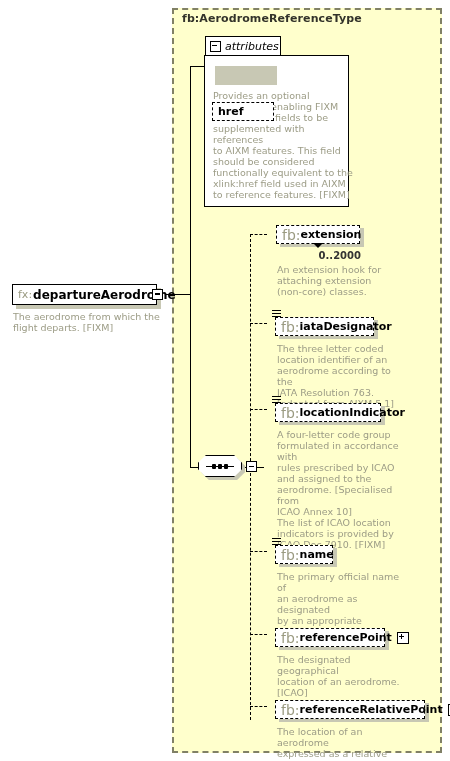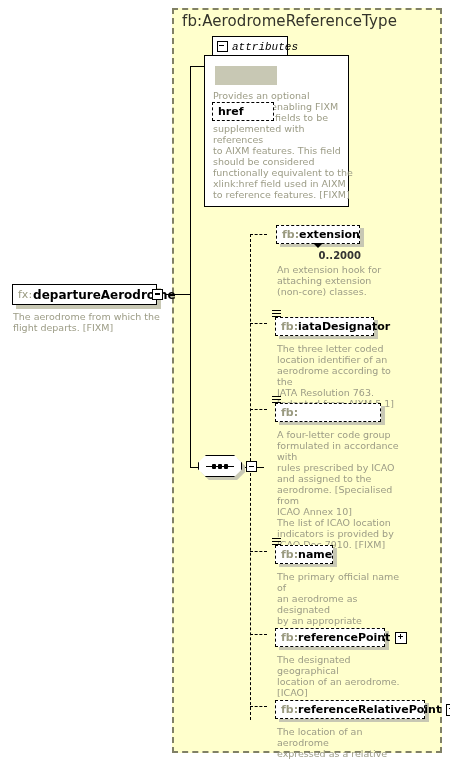--- a/index.html
+++ b/index.html
@@ -23,42 +23,41 @@
     width: 270px;
     height: 745px;
     background: #ffffcc;
     border: 2px dashed #808066;
     box-sizing: border-box;
   }
   .type-title {
     position: absolute;
     left: 182px;
     top: 12px;
-    font-size: 15px;
-    font-weight: normal;
+    font-size: 11px;
+    font-weight: bold;
     color: #33332a;
     letter-spacing: .1px;
     white-space: nowrap;
   }
 
   
   .attr-tab {
     position: absolute;
-    left: 212px;
+    left: 205px;
     top: 36px;
     width: 76px;
     height: 20px;
     background: #ffffff;
     border: 1px solid #000000;
     border-bottom: none;
     box-sizing: border-box;
     display: flex;
     align-items: center;
     padding-left: 4px;
-    font-family: Liberation Mono, monospace;
   }
   .attr-tab .lbl {
     font-size: 11px;
     font-style: italic;
     color: #000;
     margin-left: 4px;
   }
   .toggle-box {
     width: 9px;
     height: 9px;
@@ -96,23 +95,23 @@
     box-sizing: border-box;
     height: 19px;
     display: flex;
     align-items: center;
     padding: 0 5px;
     white-space: nowrap;
     z-index: 4;
   }
   .node.solid { border-style: solid; }
   .node .pfx {
-    font-size: 11px;
+    font-size: 14px;
     color: #9a9a80;
-    font-weight: bold;
+    font-weight: normal;
   }
   .node .nm {
     font-size: 11px;
     color: #000000;
     font-weight: bold;
   }
   
   .shadow {
     position: absolute;
     background: #c8c8b4;
@@ -380,20 +379,21 @@
 </div>
 <div class="desc" style="left:277px; top:343px; width:125px;">The three letter coded
 location identifier of an
 aerodrome according to the
 IATA Resolution 763.
 [adapted from AIXM 5.1]</div>
 
 <div class="shadow" style="left:279px; top:406px; width:106px; height:19px;"></div>
 <div class="node" style="left:275px; top:403px; width:106px;">
   <span class="pfx">fb:</span>
+  <span class="nm">locationIndicator</span>
 </div>
 <div class="stack-glyph" style="left:272px; top:396px;">
   <i></i>
     <i></i>
     <i></i>
 </div>
 <div class="desc" style="left:277px; top:429px; width:125px;">A four-letter code group
 formulated in accordance with
 rules prescribed by ICAO
 and assigned to the

